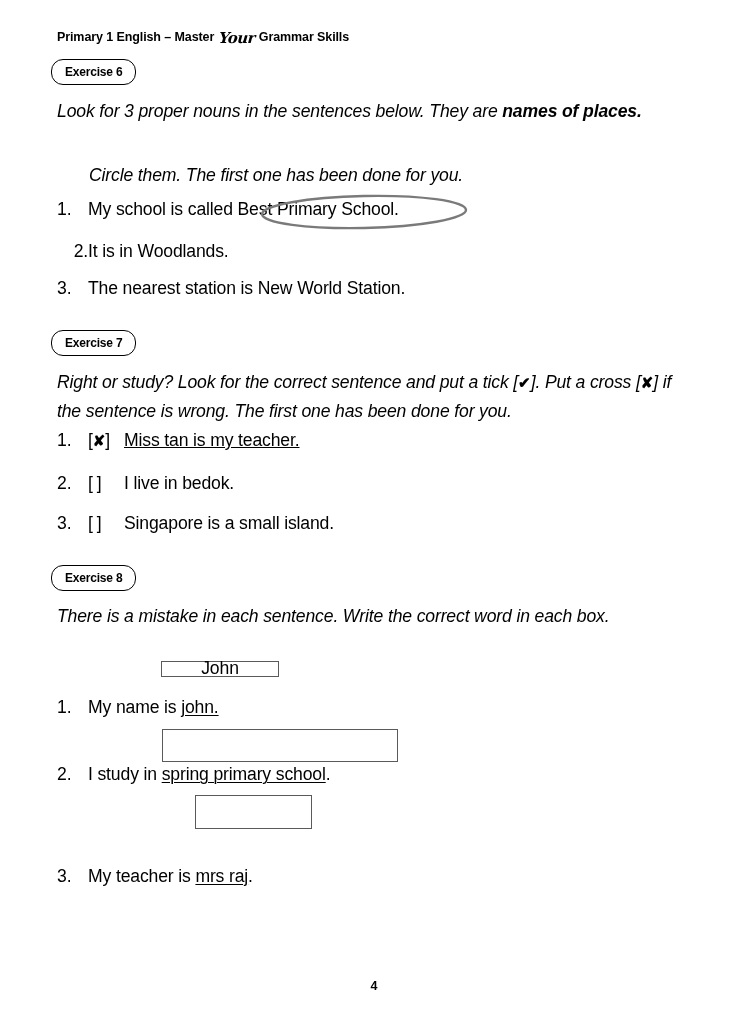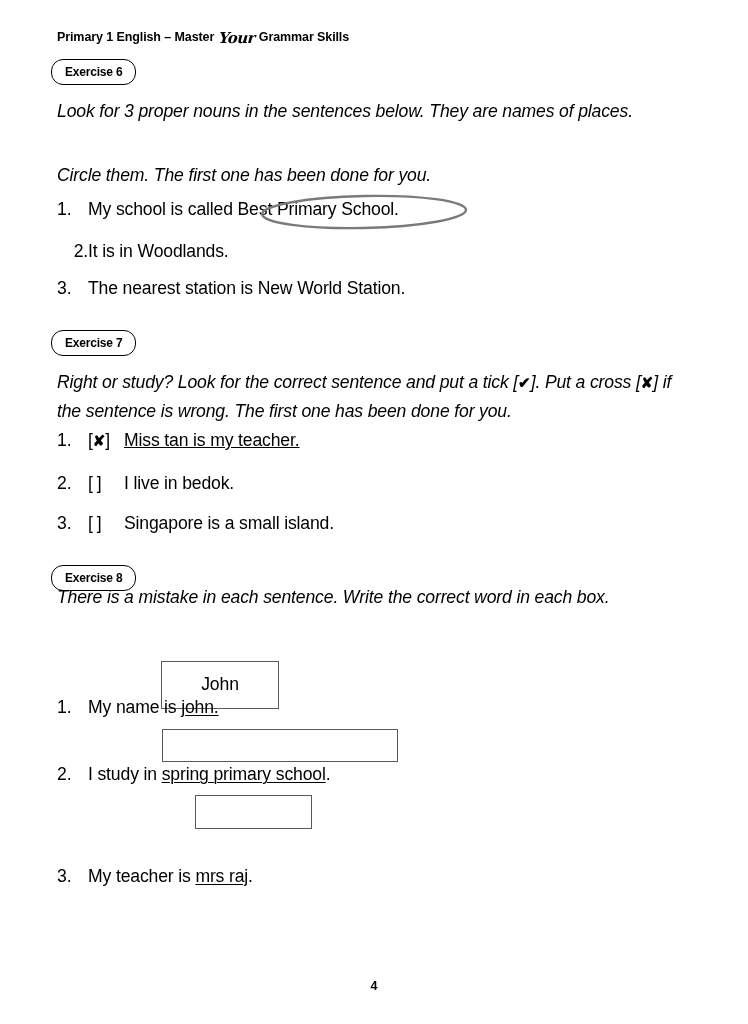--- a/index.html
+++ b/index.html
@@ -73,21 +73,21 @@
   
   .instr {
     position: absolute;
     font-style: italic;
     font-size: 17.6px;
     line-height: 28px;
     letter-spacing: -0.15px;
     left: 57px;
   }
   .instr b {
-    font-weight: normal;
+    font-weight: bold;
     font-style: italic;
   }
   .instr .glyph {
     font-style: normal;
     font-weight: bold;
     font-size: 15px;
     letter-spacing: 0;
   }
 
   
@@ -167,21 +167,21 @@
   </div>
 
   <div class="badge" style="left:51px; top:59px;">
     <span>Exercise 6</span>
   </div>
 
   <div class="instr" style="top:97px; width:600px;">
     <span>Look for 3 proper nouns in the sentences below. They are </span><b>names of places</b><b>.</b>
   </div>
 
-  <div class="instr" style="top:161px;">
+  <div class="instr" style="top:161px;margin-left:32px;">
     <span>Circle them. The first one has been done for you.</span>
   </div>
 
   <div class="q" style="top:201px;">
     <span class="num">1.</span><span>My school is called Best Primary School.</span>
   </div>
   <div class="q" style="top:243px;text-align:right;">
     <span class="num">2.</span><span>It is in Woodlands.</span>
   </div>
   <div class="q" style="top:280px;">
@@ -209,25 +209,25 @@
   </div>
 
   <div class="q" style="top:515px;">
     <span class="num">3.</span><span class="brk"><span>[</span><span class="mark"> </span><span>]</span></span><span>Singapore is a small island.</span>
   </div>
 
   <div class="badge" style="left:51px; top:565px;">
     <span>Exercise 8</span>
   </div>
 
-  <div class="instr" style="top:583px; width:640px;">
+  <div class="instr" style="top:602px; width:640px;">
     <span>There is a mistake in each sentence. Write the correct word in each box.</span>
   </div>
 
-  <div class="abox" style="left:161px; top:661px; width:118px; height:48px;">
+  <div class="abox" style="left:161px; top:661px; width:118px; height:16px;">
     <span>John</span>
   </div>
   <div class="q" style="top:699px;">
     <span class="num">1.</span><span>My name is </span><u>john.</u><span></span>
   </div>
 
   <div class="abox" style="left:162px; top:729px; width:236px; height:33px;">
     <span></span>
   </div>
   <div class="q" style="top:766px;">

